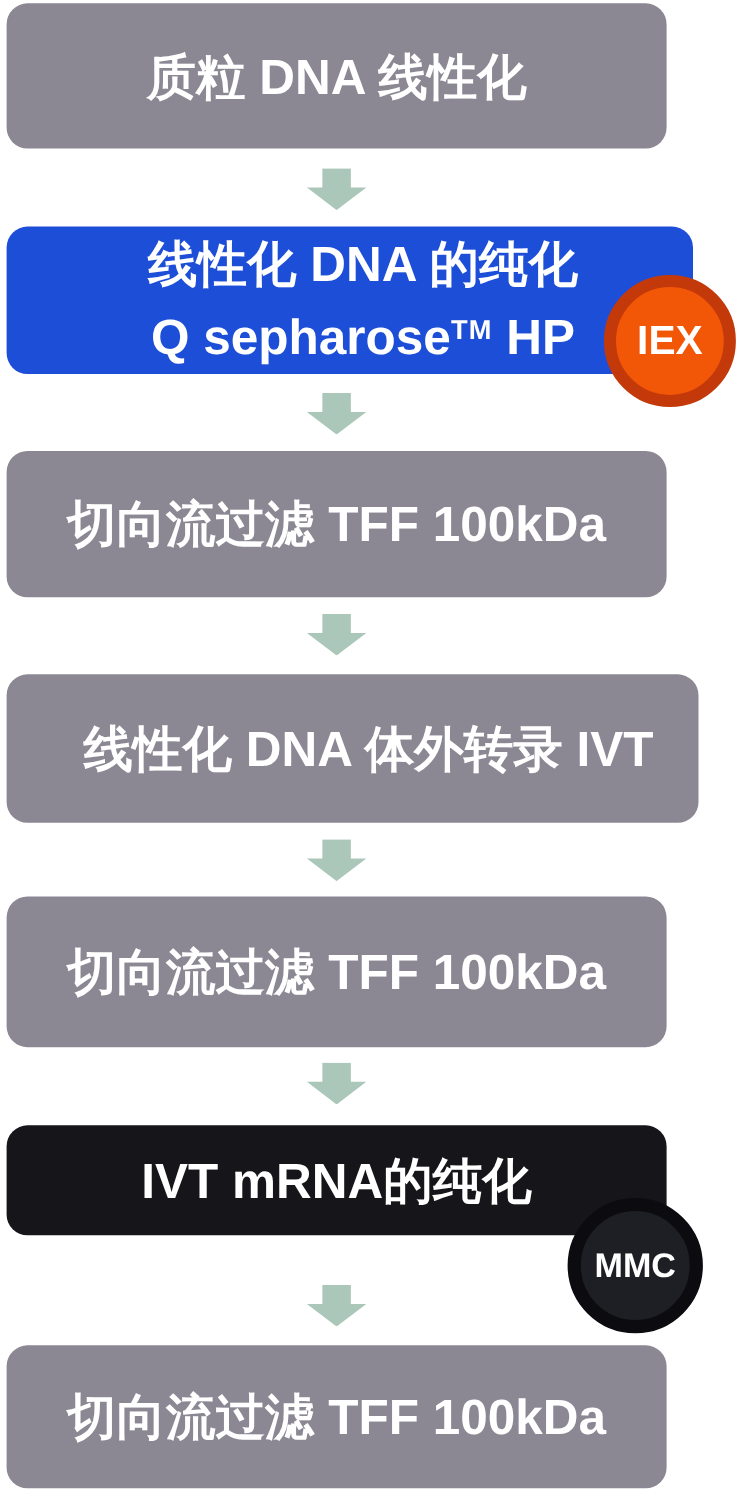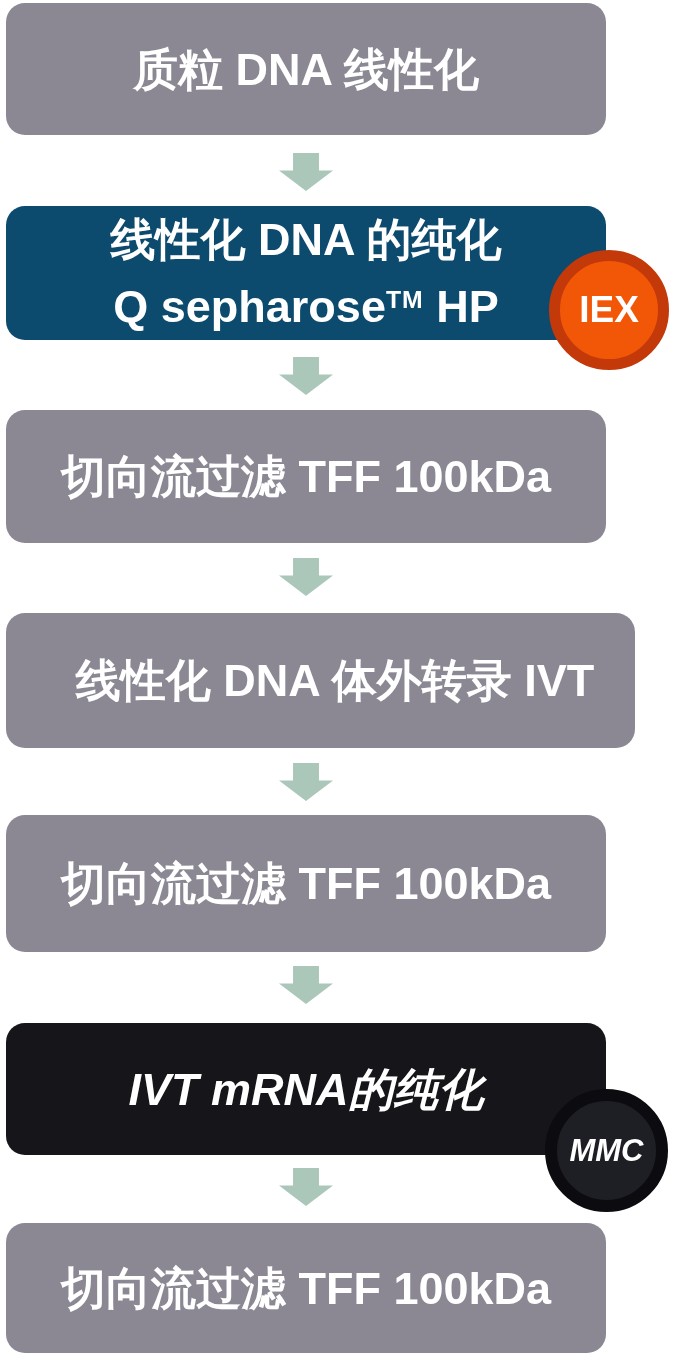--- a/index.html
+++ b/index.html
@@ -30,21 +30,21 @@
   }
   .box .line {
     font-size: 45px;
     line-height: 1.0;
     white-space: nowrap;
   }
   .box.two-line .line + .line {
     margin-top: 22px;
   }
   .gray   { background: #8b8894; }
-  .orange { background: #0c4a6e; }
+  .orange { background: #1d4ed8; padding-left: 24px; }
   .black  { background: #16161a; }
 
   sup {
     font-size: 0.55em;
     vertical-align: baseline;
     position: relative;
     top: -0.55em;
     letter-spacing: 1px;
     text-align: right;
   }
@@ -73,41 +73,41 @@
     left: 543px;
     top: 44px;
     width: 120px;
     height: 120px;
     border: 11px solid #c4390a;
     background: #f25708;
     font-size: 37px;
     text-align: center;
   }
   .badge.mmc {
-    left: 539px;
+    left: 510px;
     top: 66px;
     width: 123px;
     height: 123px;
     border: 12px solid #0b0b10;
     background: #1e1e25;
     font-size: 31px;
   }
 
   
   #box1 { top: 3px;    height: 132px; }
   #arr1 { top: 153px; }
   #box2 { top: 206px;  height: 134px; }
   #arr2 { top: 357px; }
   #box3 { top: 410px;  height: 133px; }
   #arr3 { top: 558px; }
   #box4 { top: 613px;  height: 135px; padding-left: 29px; }
   #arr4 { top: 763px; }
   #box5 { top: 815px;  height: 137px; }
   #arr5 { top: 966px; }
-  #box6 { top: 1023px; height: 132px; font-style: italic; }
+  #box6 { top: 1023px; height: 100px; }
   #arr6 { top: 1168px; }
   #box7 { top: 1223px; height: 130px; }
 </style>
 </head>
 <body>
 
 <div class="canvas">
 
   <div id="box1" class="box gray">
     <div class="line">质粒 DNA 线性化</div>

